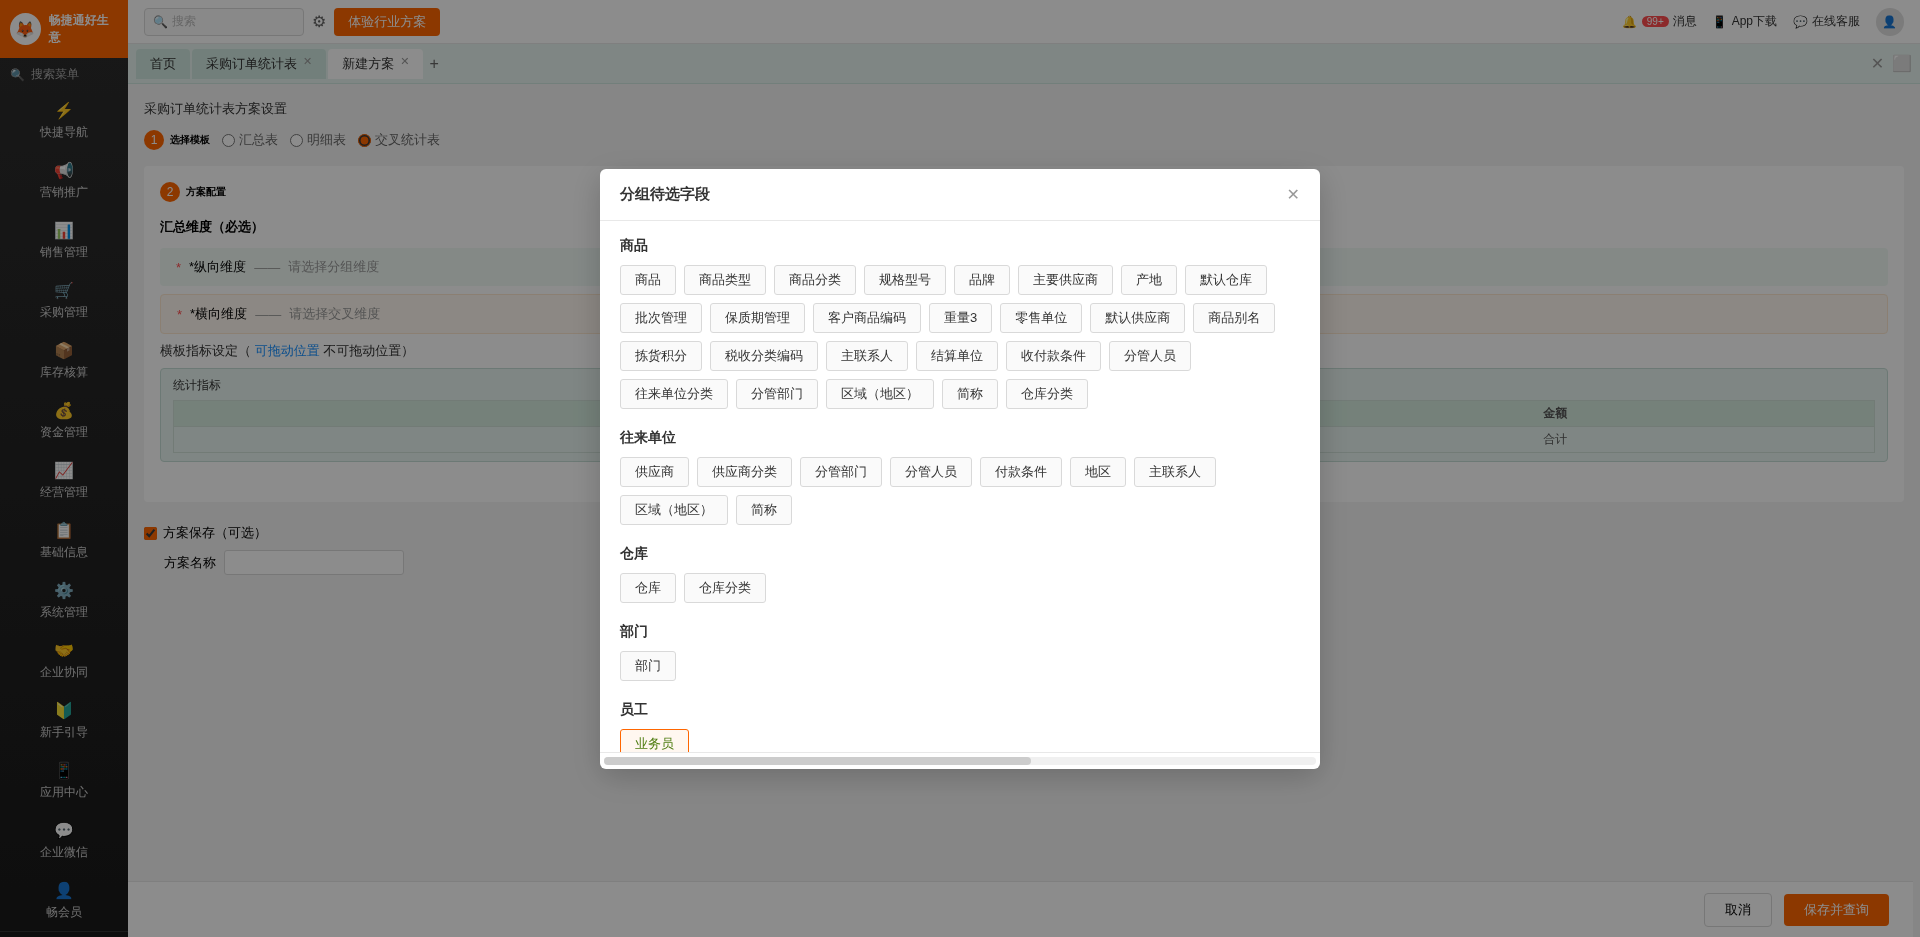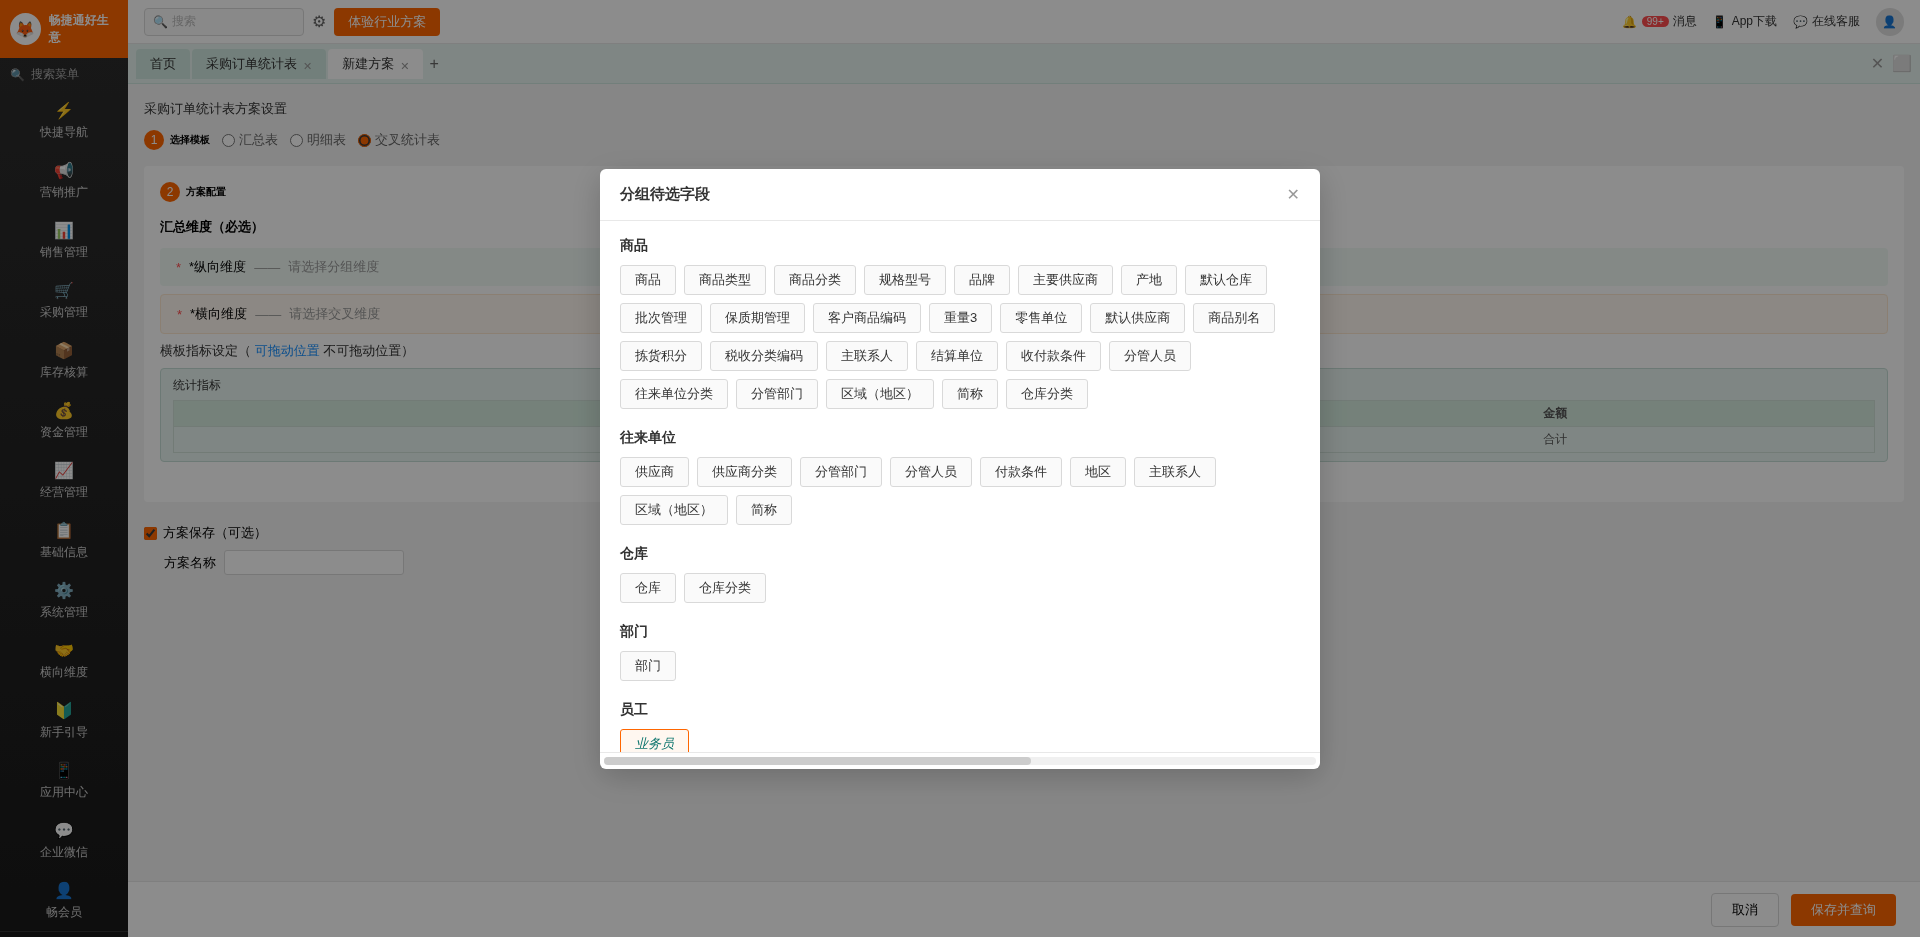--- a/index.html
+++ b/index.html
@@ -54,21 +54,21 @@
     .badge { background: #ff4d4f; color: white; border-radius: 8px; padding: 0 5px; font-size: 10px; }
 
     
     .tabsbar {
       position: fixed; left: 128px; top: 44px; right: 0; height: 40px;
       background: #e8f4f0; display: flex; align-items: center; padding: 0 8px;
       border-bottom: 1px solid #d0e8e0; z-index: 8; gap: 2px;
     }
     .tab {
       padding: 6px 14px; border-radius: 4px 4px 0 0; font-size: 13px;
-      cursor: pointer; display: flex; align-items: flex-end; gap: 6px;
+      cursor: pointer; display: flex; align-items: flex-start; gap: 6px;
       background: #d0e8e0; color: #333;
     }
     .tab.active { background: #fff; color: #333; font-weight: 500; }
     .tab-close { color: #999; font-size: 11px; }
     .tab-add { color: #666; font-size: 16px; cursor: pointer; margin-left: 4px; }
 
     
     .main-content {
       position: fixed; left: 128px; top: 84px; right: 0; bottom: 0;
       background: #f5f5f5; padding: 16px; overflow: auto;
@@ -89,21 +89,21 @@
     .config-row { display: flex; align-items: center; gap: 8px; margin-bottom: 12px; font-size: 13px; }
     .required { color: #ff4d4f; }
     .dimension-row { background: #f0faf5; padding: 10px 16px; border-radius: 4px; display: flex; align-items: center; gap: 8px; font-size: 13px; }
     .dim-arrow { color: #999; }
 
     
     .hint-area { font-size: 12px; color: #999; padding: 8px; }
 
     
     .footer-actions {
-      position: fixed; bottom: 0; right: 0; left: 128px;
+      position: fixed; bottom: 0; right: 7px; left: 128px;
       height: 56px; background: #fff; border-top: 1px solid #e8e8e8;
       display: flex; align-items: center; justify-content: flex-end;
       padding: 0 24px; gap: 12px;
     }
     .btn-cancel { padding: 7px 20px; border: 1px solid #d9d9d9; background: white; border-radius: 4px; font-size: 13px; cursor: pointer; }
     .btn-save { padding: 7px 20px; background: #ff6600; color: white; border: none; border-radius: 4px; font-size: 13px; cursor: pointer; }
 
     
     .overlay {
       position: fixed; left: 0; top: 0; right: 0; bottom: 0;
@@ -128,21 +128,21 @@
     }
 
     
     .field-group { margin-bottom: 20px; }
     .field-group-title { font-size: 14px; font-weight: bold; color: #333; margin-bottom: 10px; }
     .field-tags { display: flex; flex-wrap: wrap; gap: 8px; }
     .field-tag {
       padding: 5px 14px; border: 1px solid #d9d9d9; border-radius: 3px;
       font-size: 13px; color: #333; cursor: pointer; background: #fafafa;
     }
-    .field-tag.selected { border-color: #ff6600; color: #0f766e; background: #fff7f0; font-style: italic; }
+    .field-tag.selected { border-color: #ff6600; color: #4d7c0f; background: #fff7f0; }
 
     
     .modal-body::-webkit-scrollbar { width: 6px; }
     .modal-body::-webkit-scrollbar-track { background: #f0f0f0; }
     .modal-body::-webkit-scrollbar-thumb { background: #ccc; border-radius: 3px; }
 
     
     .modal-footer-scroll {
       border-top: 1px solid #e8e8e8;
       padding: 4px;
@@ -212,21 +212,21 @@
   <div class="sidebar-item">
     <span class="icon">📋</span>
     <span>基础信息</span>
   </div>
   <div class="sidebar-item">
     <span class="icon">⚙️</span>
     <span>系统管理</span>
   </div>
   <div class="sidebar-item">
     <span class="icon">🤝</span>
-    <span>横向维度</span>
+    <span>企业协同</span>
   </div>
   <div class="sidebar-item">
     <span class="icon">🔰</span>
     <span>新手引导</span>
   </div>
   <div class="sidebar-item">
     <span class="icon">📱</span>
     <span>应用中心</span>
   </div>
   <div class="sidebar-item">

